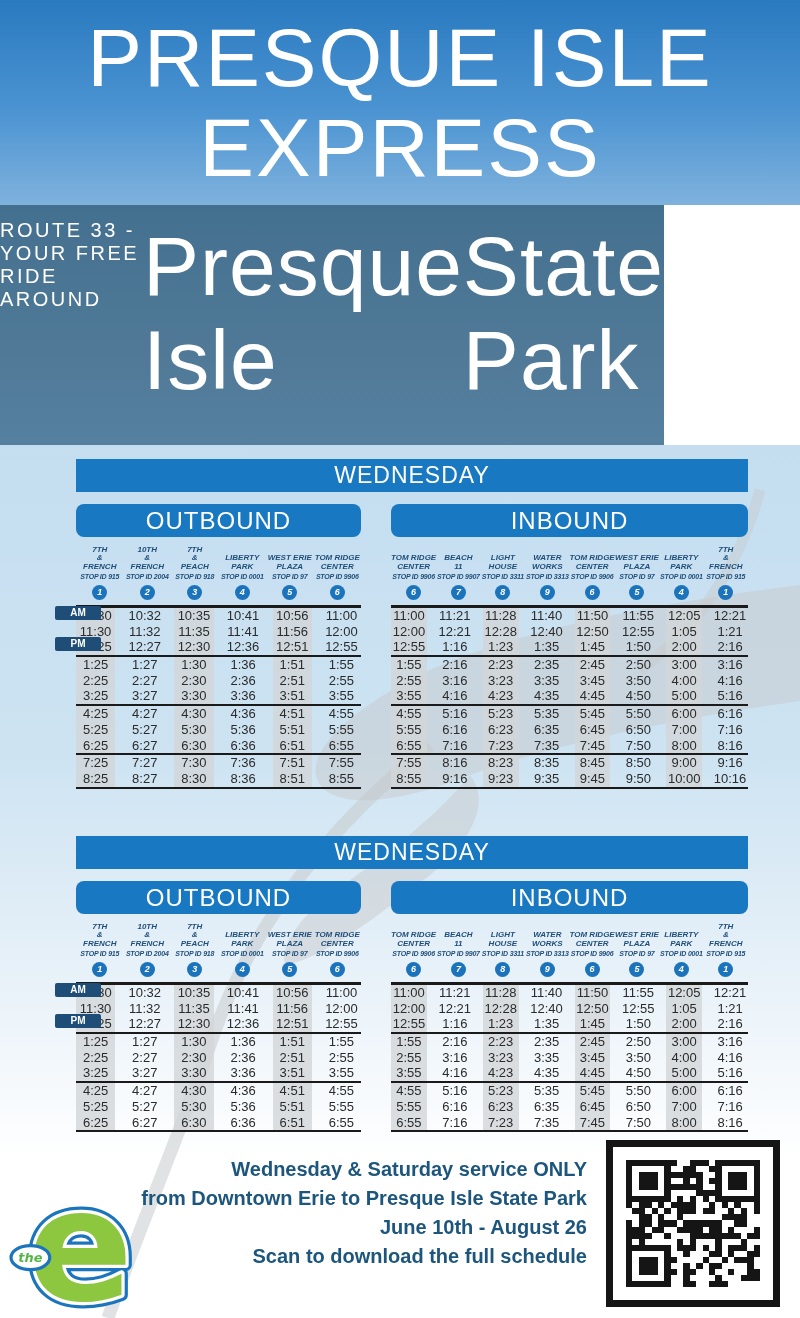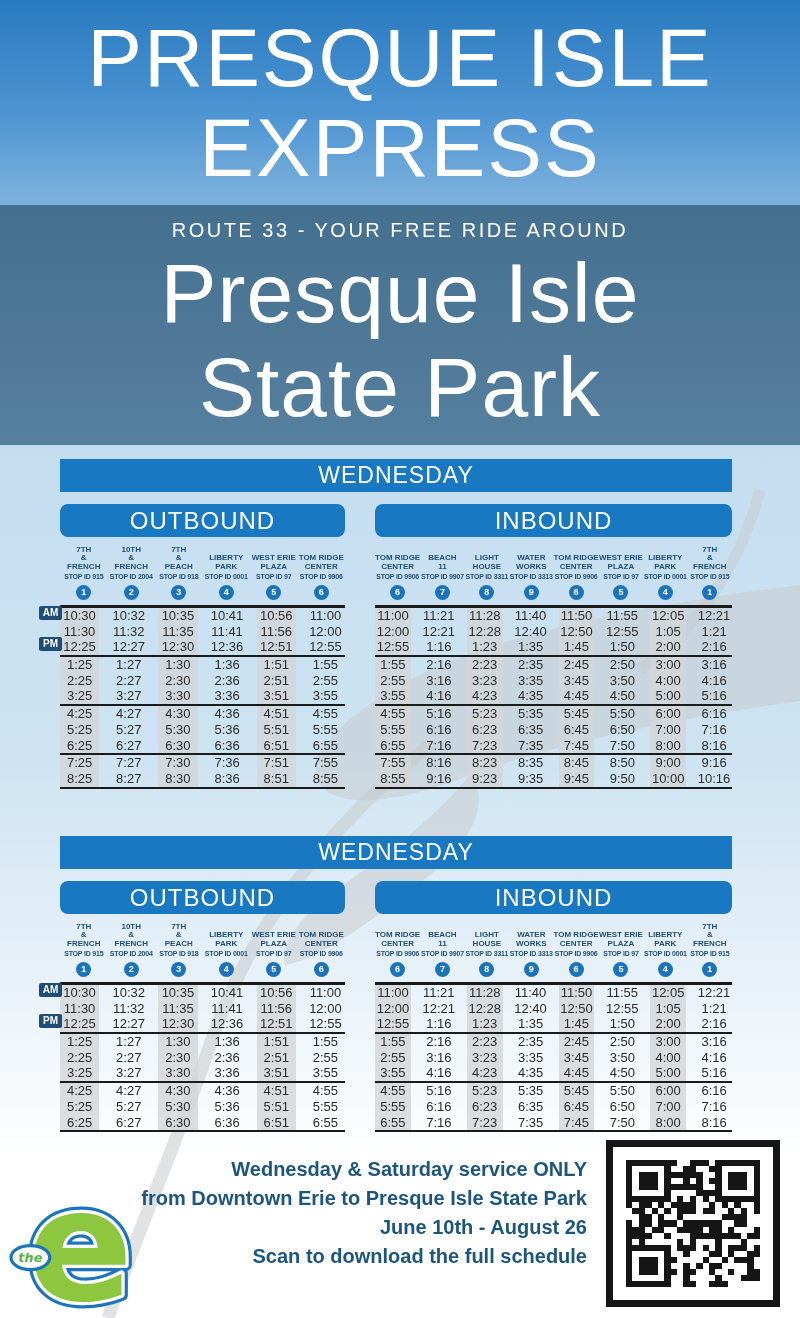--- a/index.html
+++ b/index.html
@@ -20,73 +20,73 @@
   
   .hero{
     position:absolute;left:0;top:0;width:800px;height:205px;
     background:linear-gradient(180deg,#2a7ac0 0%,#4c94d2 55%,#7fb2dd 100%);
     display:flex;flex-direction:column;align-items:center;justify-content:center;
     color:#fff;
   }
   .hero-line{font-size:82px;line-height:90px;font-weight:400;letter-spacing:2px;}
   
   .route-band{
-    position:absolute;left:0;top:205px;width:800px;height:240px;
+    position:absolute;left:0;top:205px;width:664px;height:240px;
     background:linear-gradient(180deg,#44708f 0%,#4f7997 60%,#56809f 100%);
-    display:flex;flex-direction:column;align-items:center;justify-content:flex-start;
+    display:flex;flex-direction:row;align-items:flex-start;justify-content:flex-start;
     color:#fff;padding-top:14px;box-sizing:border-box;
   }
   .route-sub{font-size:20px;letter-spacing:2.5px;font-weight:400;margin-bottom:4px;}
   .dest-line{font-size:84px;line-height:94px;font-weight:400;letter-spacing:1px;}
   
   .content{
     position:absolute;left:0;top:445px;width:800px;height:873px;
     background:linear-gradient(180deg,#c4def0 0%,#cde3f2 35%,#e9f2f9 62%,#ffffff 82%,#ffffff 100%);
   }
   .watermark{position:absolute;left:0;top:0;width:800px;height:873px;z-index:0;pointer-events:none;}
   
-  .day-section{position:absolute;left:60px;width:672px;z-index:1;}
+  .day-section{position:absolute;left:76px;width:672px;z-index:1;}
   .day-section.pos-0{top:14px;}
   .day-section.pos-1{top:391px;}
   .day-bar{
     background:var(--bar-blue);color:#fff;height:33px;line-height:33px;
     text-align:center;font-size:23px;letter-spacing:1px;margin-bottom:12px;
   }
   .tables-row{display:flex;justify-content:space-between;}
   .tbl{position:relative;}
   .tbl.outbound{width:285px;}
   .tbl.inbound{width:357px;}
   .dir-bar{
     background:var(--bar-blue);color:#fff;height:33px;line-height:33px;
     text-align:center;font-size:24px;letter-spacing:1px;border-radius:8px;
   }
   .stops-row{display:grid;margin-top:2px;height:66px;}
   .outbound .stops-row{grid-template-columns:repeat(6,1fr);}
   .inbound  .stops-row{grid-template-columns:repeat(8,1fr);}
-  .stop-col{display:flex;flex-direction:column;align-items:center;justify-content:flex-end;overflow:visible;}
+  .stop-col{display:flex;flex-direction:column;align-items:center;justify-content:flex-end;overflow:visible;font-style:italic;}
   .stop-name{color:var(--navy);font-weight:bold;font-size:8px;line-height:8.5px;text-align:center;white-space:nowrap;}
   .stop-id{color:var(--navy);font-weight:bold;font-size:7px;line-height:9px;letter-spacing:-0.2px;white-space:nowrap;margin-top:1px;}
   .stop-dot{
     width:15px;height:15px;border-radius:50%;background:var(--circle-blue);
     color:#fff;font-size:9px;font-weight:bold;line-height:15px;text-align:center;
     margin-top:4px;margin-bottom:5px;
   }
   .time-wrap{position:relative;}
   .time-grid{border-top:3px solid #1a1a1a;}
   .t-row{display:grid;gap:10px;}
   .outbound .t-row{grid-template-columns:repeat(6,1fr);}
   .inbound  .t-row{grid-template-columns:repeat(8,1fr);}
   .t-row.group-end{border-bottom:2px solid #1a1a1a;}
   .t-cell{
     font-size:13px;line-height:15.7px;height:15.7px;text-align:center;
     color:var(--time-text);
   }
   .t-cell:nth-child(odd){background:var(--stripe);}
   .ampm{
-    position:absolute;left:-21px;width:23px;height:14px;line-height:14px;
+    position:absolute;left:-21px;width:46px;height:14px;line-height:14px;
     background:#1e4d78;color:#fff;font-size:10px;font-weight:bold;text-align:center;
     border-radius:2px;z-index:2;
   }
   .ampm.am{top:1px;}
   .ampm.pm{top:32px;}
   
   .footer-text{
     position:absolute;left:15px;top:710px;width:572px;z-index:1;
     text-align:right;color:var(--footer-text);font-weight:bold;font-size:20px;line-height:29px;
   }

